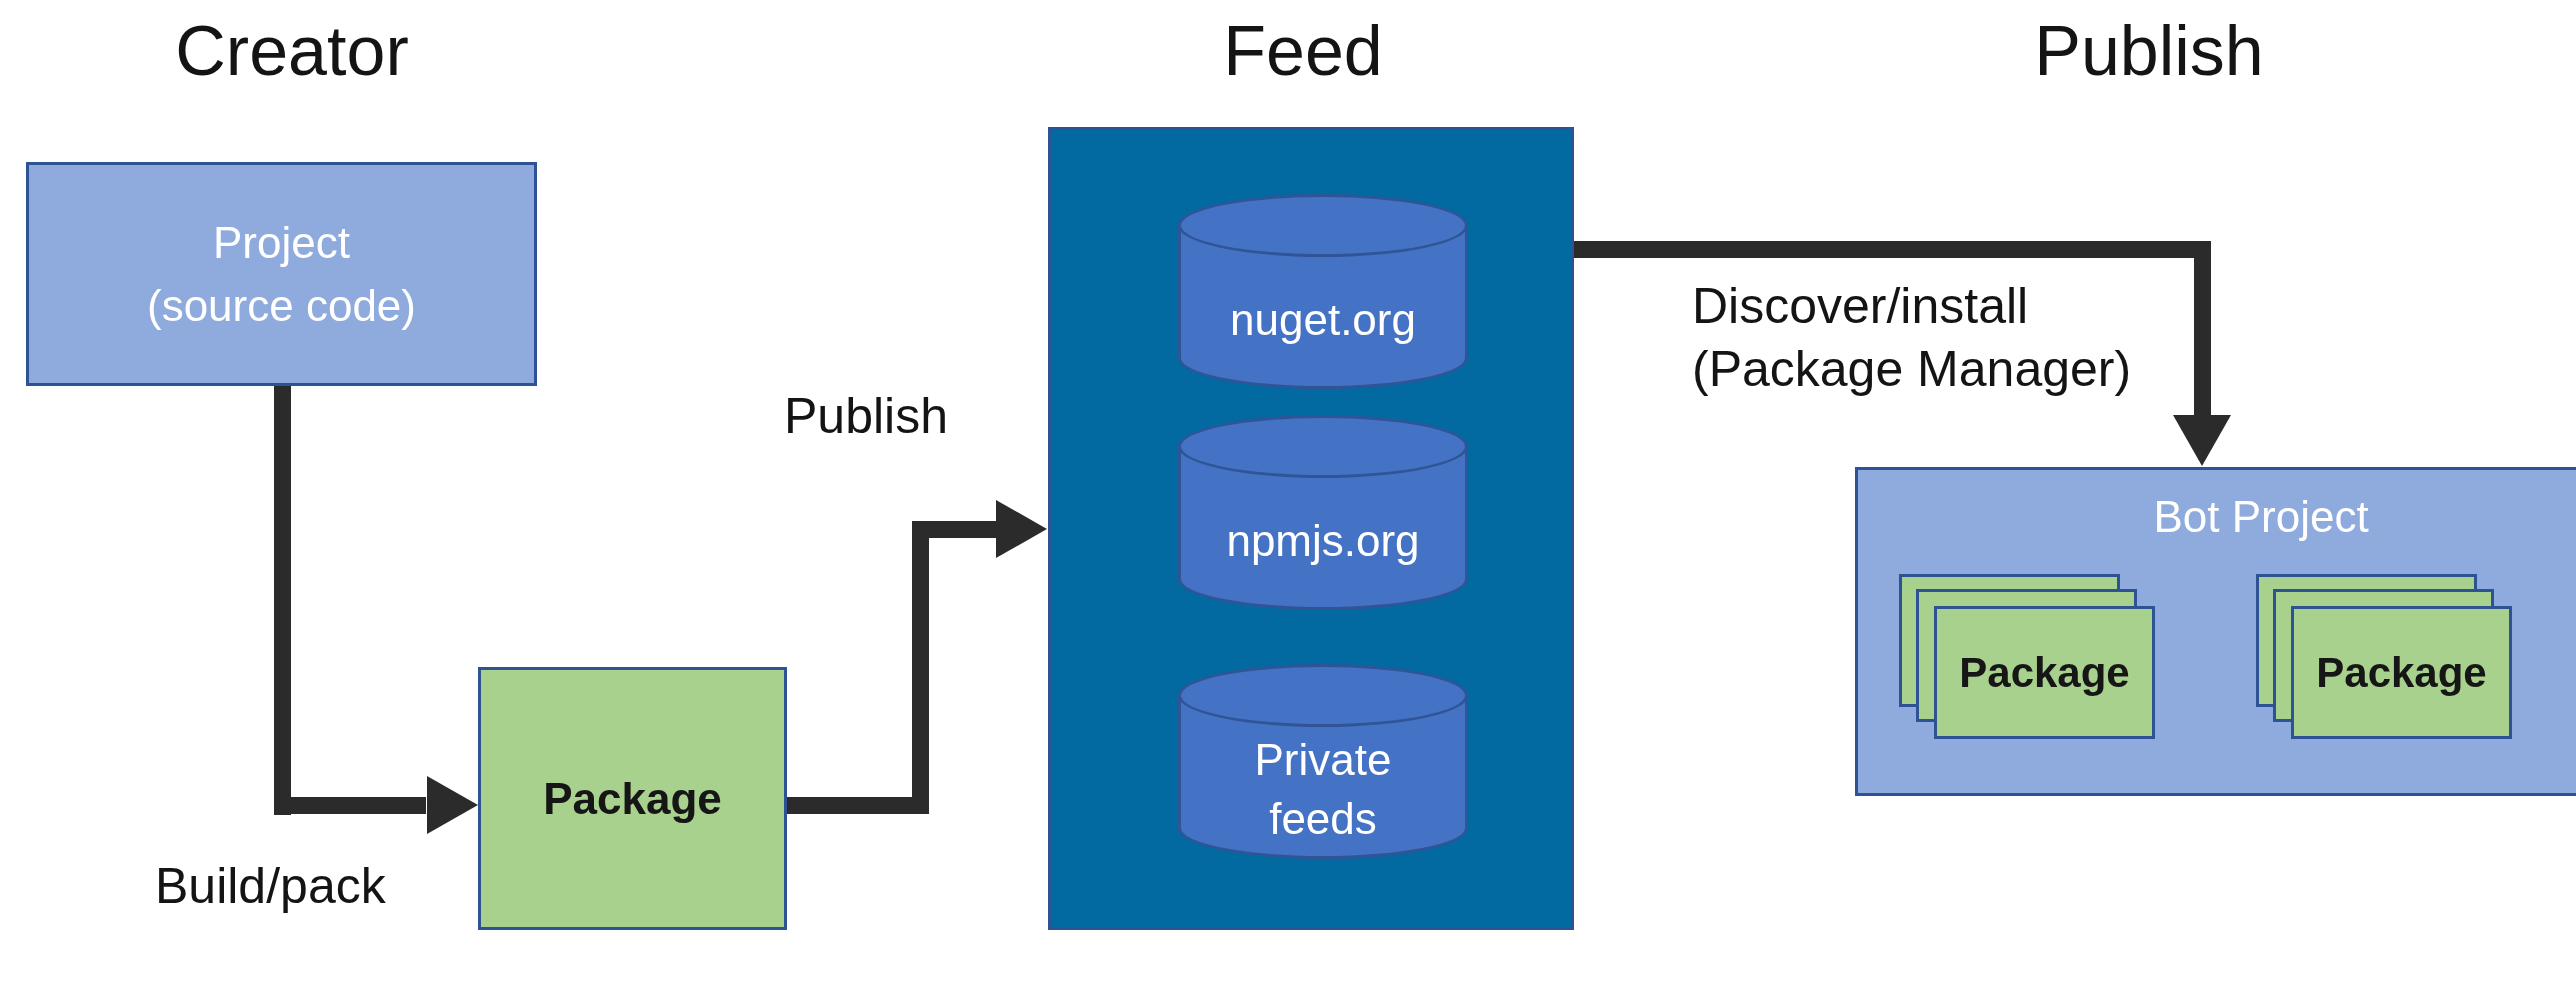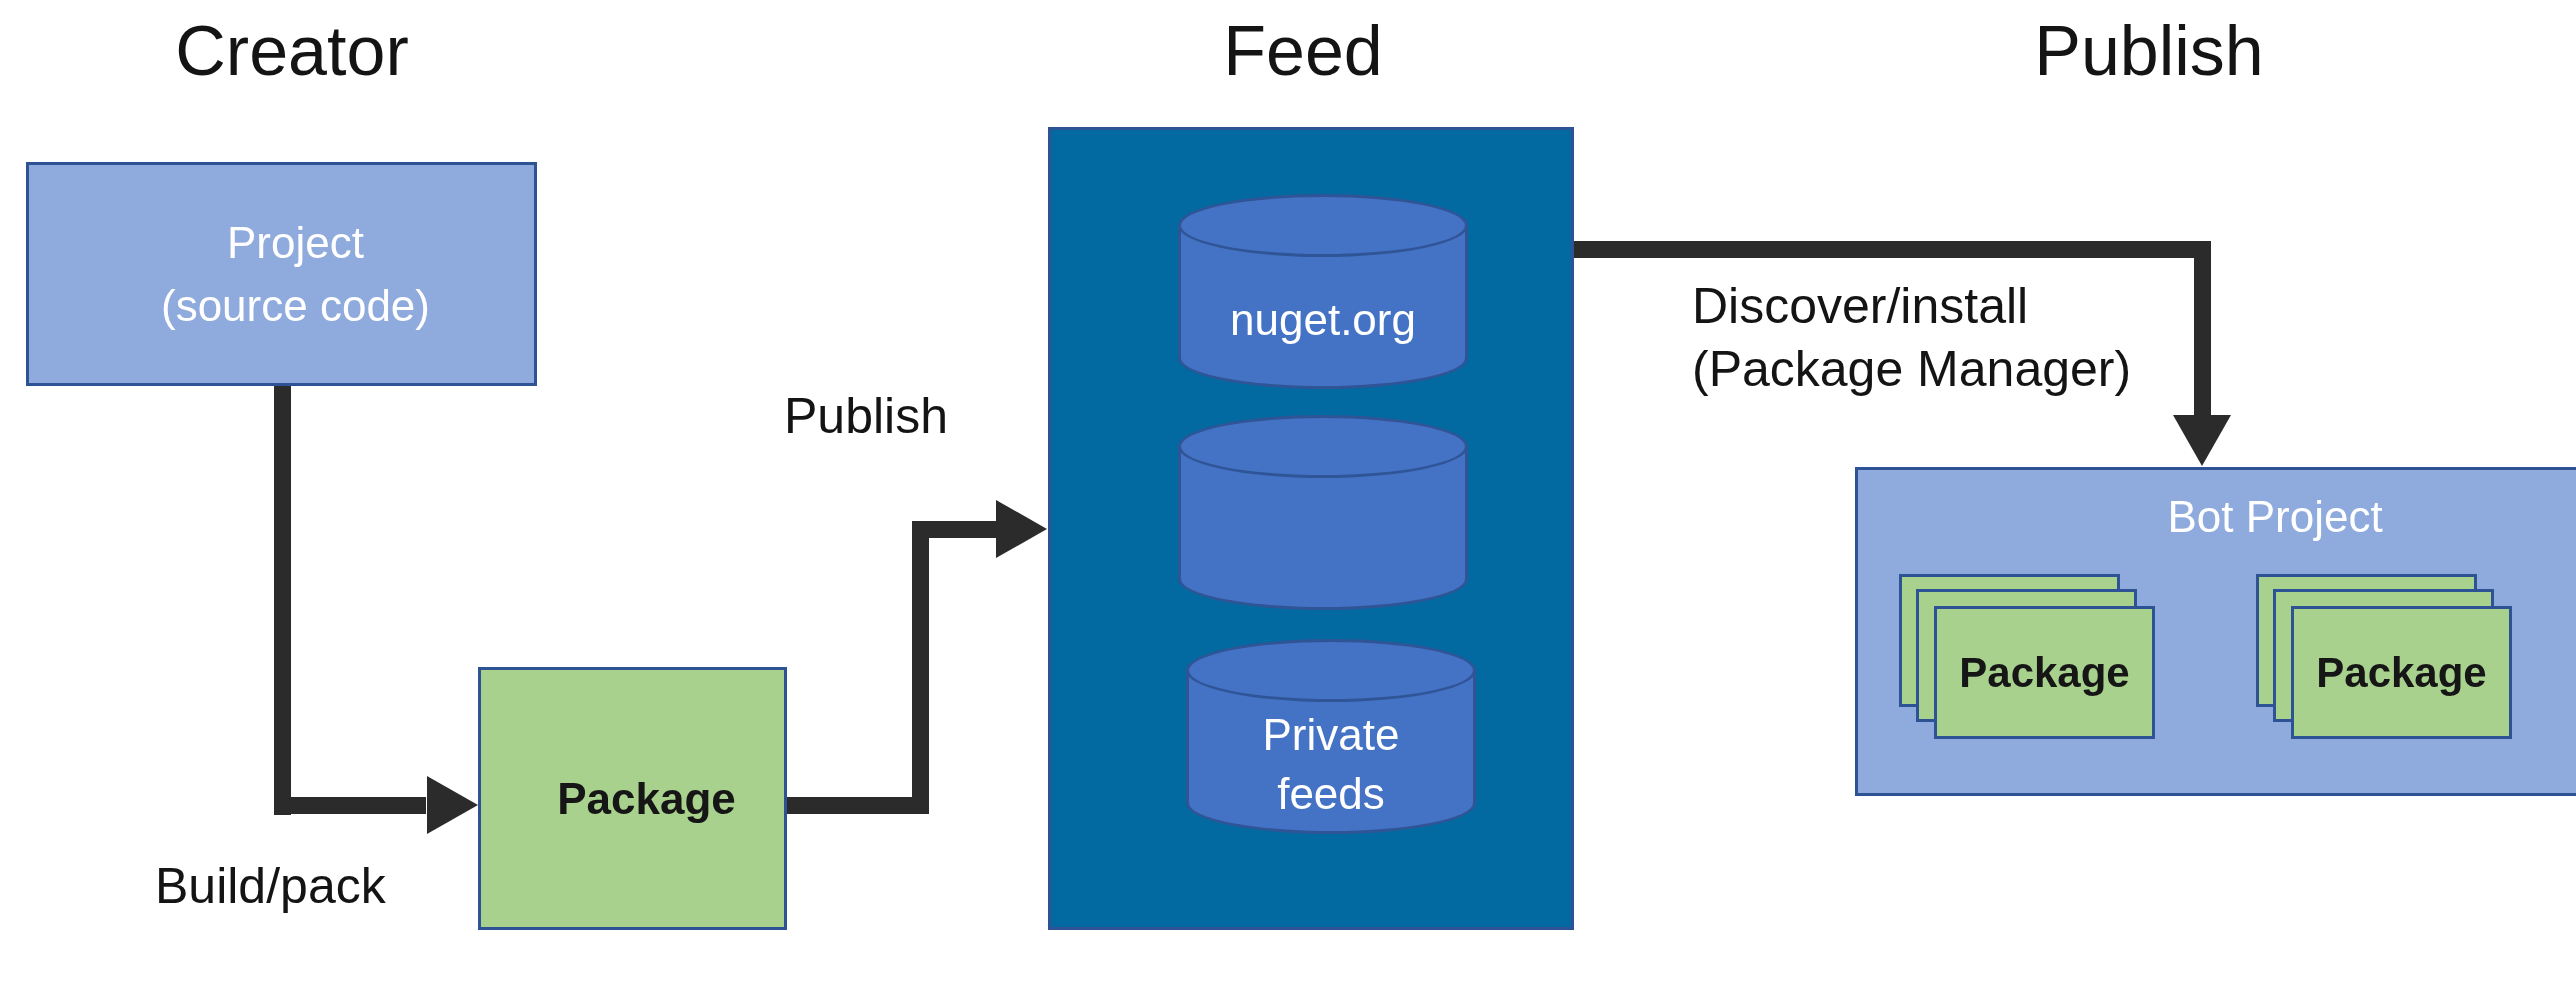--- a/index.html
+++ b/index.html
@@ -15,21 +15,21 @@
   
   .box{position:absolute;box-sizing:border-box;border:3.8px solid #2E5395;}
   .box-blue{background:#8FAADC;}
   .box-green{background:#A9D18E;}
   .box-label{
     width:100%;height:100%;display:flex;align-items:center;justify-content:center;
     text-align:center;white-space:pre-line;
   }
   .txt-white{color:#ffffff;}
   .txt-black{color:#161616;font-weight:bold;}
-  .fs-46{font-size:44px;line-height:63px;padding-left:14px;}
+  .fs-46{font-size:44px;line-height:63px;}
   .fs-44{font-size:42px;line-height:53px;}
   
   .feed-box{
     position:absolute;left:1048px;top:127px;width:526px;height:803px;
     box-sizing:border-box;border:3.8px solid #2E5395;background:#0369a1;
   }
   
   .cyl{position:absolute;left:127px;width:290px;height:195px;}
   .cyl .cyl-body{
     position:absolute;left:0;right:0;top:31px;bottom:0;box-sizing:border-box;
@@ -99,22 +99,23 @@
 
 <div class="feed-box">
   <div class="cyl" style="top:64px;">
     <div class="cyl-body"></div>
     <div class="cyl-top"></div>
     <div class="cyl-label">nuget.org</div>
   </div>
   <div class="cyl" style="top:285px;">
     <div class="cyl-body"></div>
     <div class="cyl-top"></div>
+    <div class="cyl-label">npmjs.org</div>
   </div>
-  <div class="cyl" style="top:509px;margin-left:8px;">
+  <div class="cyl" style="top:534px;">
     <div class="cyl-body"></div>
     <div class="cyl-top"></div>
     <div class="cyl-label">Private
 feeds</div>
   </div>
 </div>
 
 <div class="seg" style="left:1574px;top:241px;width:637px;height:17px;"></div>
 <div class="seg" style="left:2194px;top:241px;width:17px;height:174px;"></div>
 <div class="head-down" style="left:2173px;top:415px;"></div>

